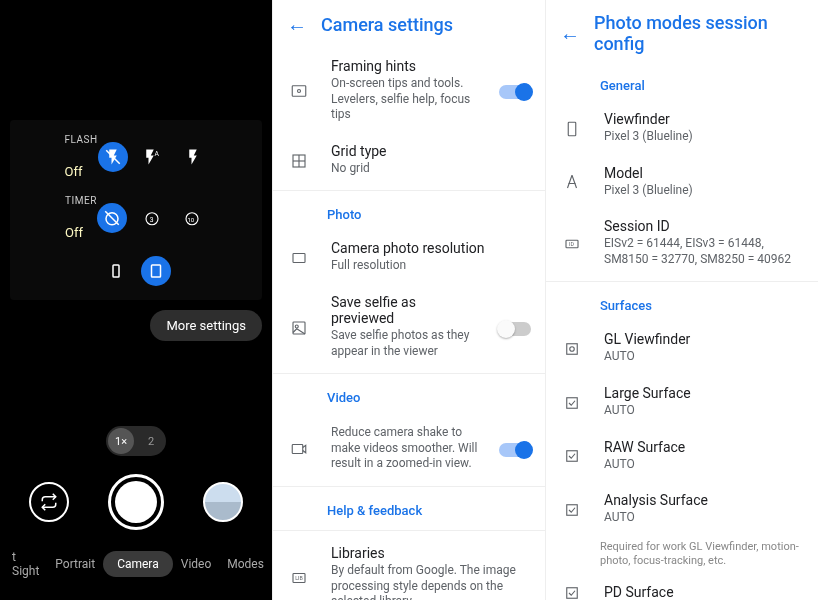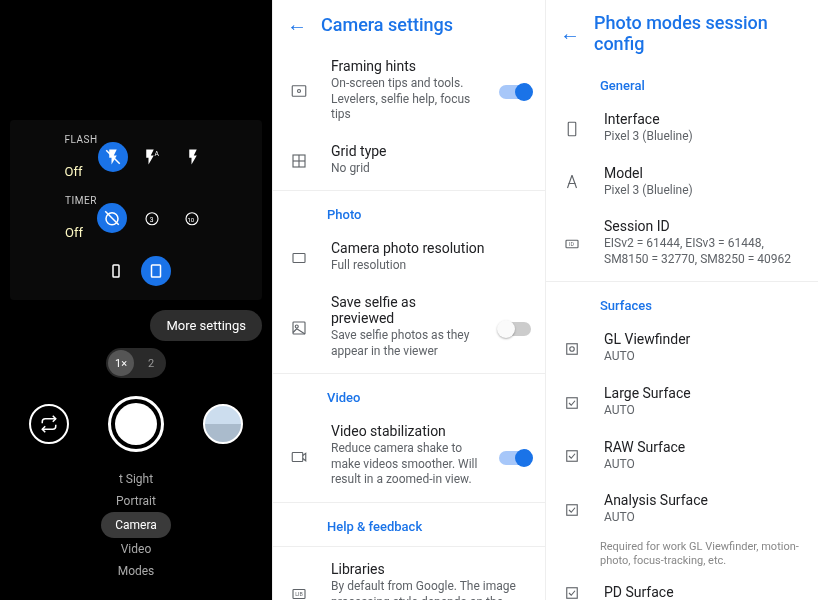--- a/index.html
+++ b/index.html
@@ -21,21 +21,21 @@
 .more-settings { background: #2e2e2e; color: #fff; padding: 8px 16px; border-radius: 20px; font-size: 13px; margin: 10px 10px 0 auto; width: fit-content; }
 .cam-bottom { margin-top: auto; padding-bottom: 10px; }
 .zoom-pill { width: 60px; height: 30px; background: #2a2a2a; border-radius: 16px; margin: 0 auto 18px; display: flex; align-items: center; }
 .zoom-seg { flex: 1; text-align: center; font-size: 11px; color: #999; }
 .zoom-seg.active { background: #555; color: #fff; border-radius: 50%; width: 26px; height: 26px; display: flex; align-items: center; justify-content: center; margin: 2px; flex: 0 0 26px; }
 .cam-controls { display: flex; align-items: center; justify-content: space-around; padding: 0 10px 12px; }
 .switch-btn { width: 40px; height: 40px; border: 2px solid #fff; border-radius: 50%; display: flex; align-items: center; justify-content: center; }
 .shutter { width: 56px; height: 56px; border: 3px solid #fff; border-radius: 50%; display: flex; align-items: center; justify-content: center; }
 .shutter-inner { width: 42px; height: 42px; background: #fff; border-radius: 50%; }
 .thumb { width: 40px; height: 40px; border-radius: 50%; background: linear-gradient(#cde 50%, #abc 50%); border: 2px solid #fff; }
-.modes { display: flex; justify-content: space-around; font-size: 12px; color: #aaa; padding: 4px 4px 8px; align-items: center; flex-direction: column; }
+.modes { display: flex; justify-content: space-around; font-size: 12px; color: #aaa; padding: 4px 4px 8px; align-items: center; }
 .mode-item { padding: 4px 8px; }
 .mode-item.active { background: #3a3a3a; color: #fff; border-radius: 14px; padding: 6px 14px; }
 
 
 .panel-header { display: flex; align-items: center; padding: 12px 14px; gap: 14px; }
 .back-arrow { color: #1a73e8; font-size: 20px; font-weight: bold; }
 .panel-title { color: #1a73e8; font-size: 18px; font-weight: 500; }
 .settings-body { flex: 1; overflow-y: auto; padding: 0 0 8px; }
 .section-label { color: #1a73e8; font-size: 13px; font-weight: 500; padding: 12px 16px 8px 54px; }
 .setting-item { display: flex; padding: 10px 14px; gap: 20px; align-items: center; }
@@ -222,21 +222,20 @@
     <div class="divider"></div>
     <div class="section-label">Video</div>
     <div class="setting-item">
       <div class="setting-icon">
           <svg viewBox="0 0 24 24" fill="none" stroke="#5f6368" stroke-width="1.5">
             <rect x="3" y="6" width="14" height="12" rx="1"></rect>
             <path d="M17 10l4-3v10l-4-3"></path>
           </svg>
         </div>
       <div class="setting-text">
-        <div class="setting-title">Video stabilization</div>
         <div class="setting-sub">Reduce camera shake to make videos smoother. Will result in a zoomed-in view.</div>
       </div>
       <div class="toggle on">
           <div class="toggle-knob"></div>
         </div>
     </div>
     <div class="divider"></div>
     <div class="section-label">Help &amp; feedback</div>
     <div class="divider"></div>
     <div class="setting-item">
@@ -263,21 +262,21 @@
   </div>
   <div class="settings-body">
     <div class="section-label">General</div>
     <div class="setting-item">
       <div class="setting-icon">
           <svg viewBox="0 0 24 24" fill="none" stroke="#5f6368" stroke-width="1.5">
             <rect x="7" y="3" width="10" height="18" rx="1"></rect>
           </svg>
         </div>
       <div class="setting-text">
-        <div class="setting-title">Interface</div>
+        <div class="setting-title">Viewfinder</div>
         <div class="setting-sub">Pixel 3 (Blueline)</div>
       </div>
     </div>
     <div class="setting-item">
       <div class="setting-icon">
           <svg viewBox="0 0 24 24" fill="none" stroke="#5f6368" stroke-width="1.5">
             <path d="M12 3L6 20M12 3l6 17M7 14h10"></path>
           </svg>
         </div>
       <div class="setting-text">

